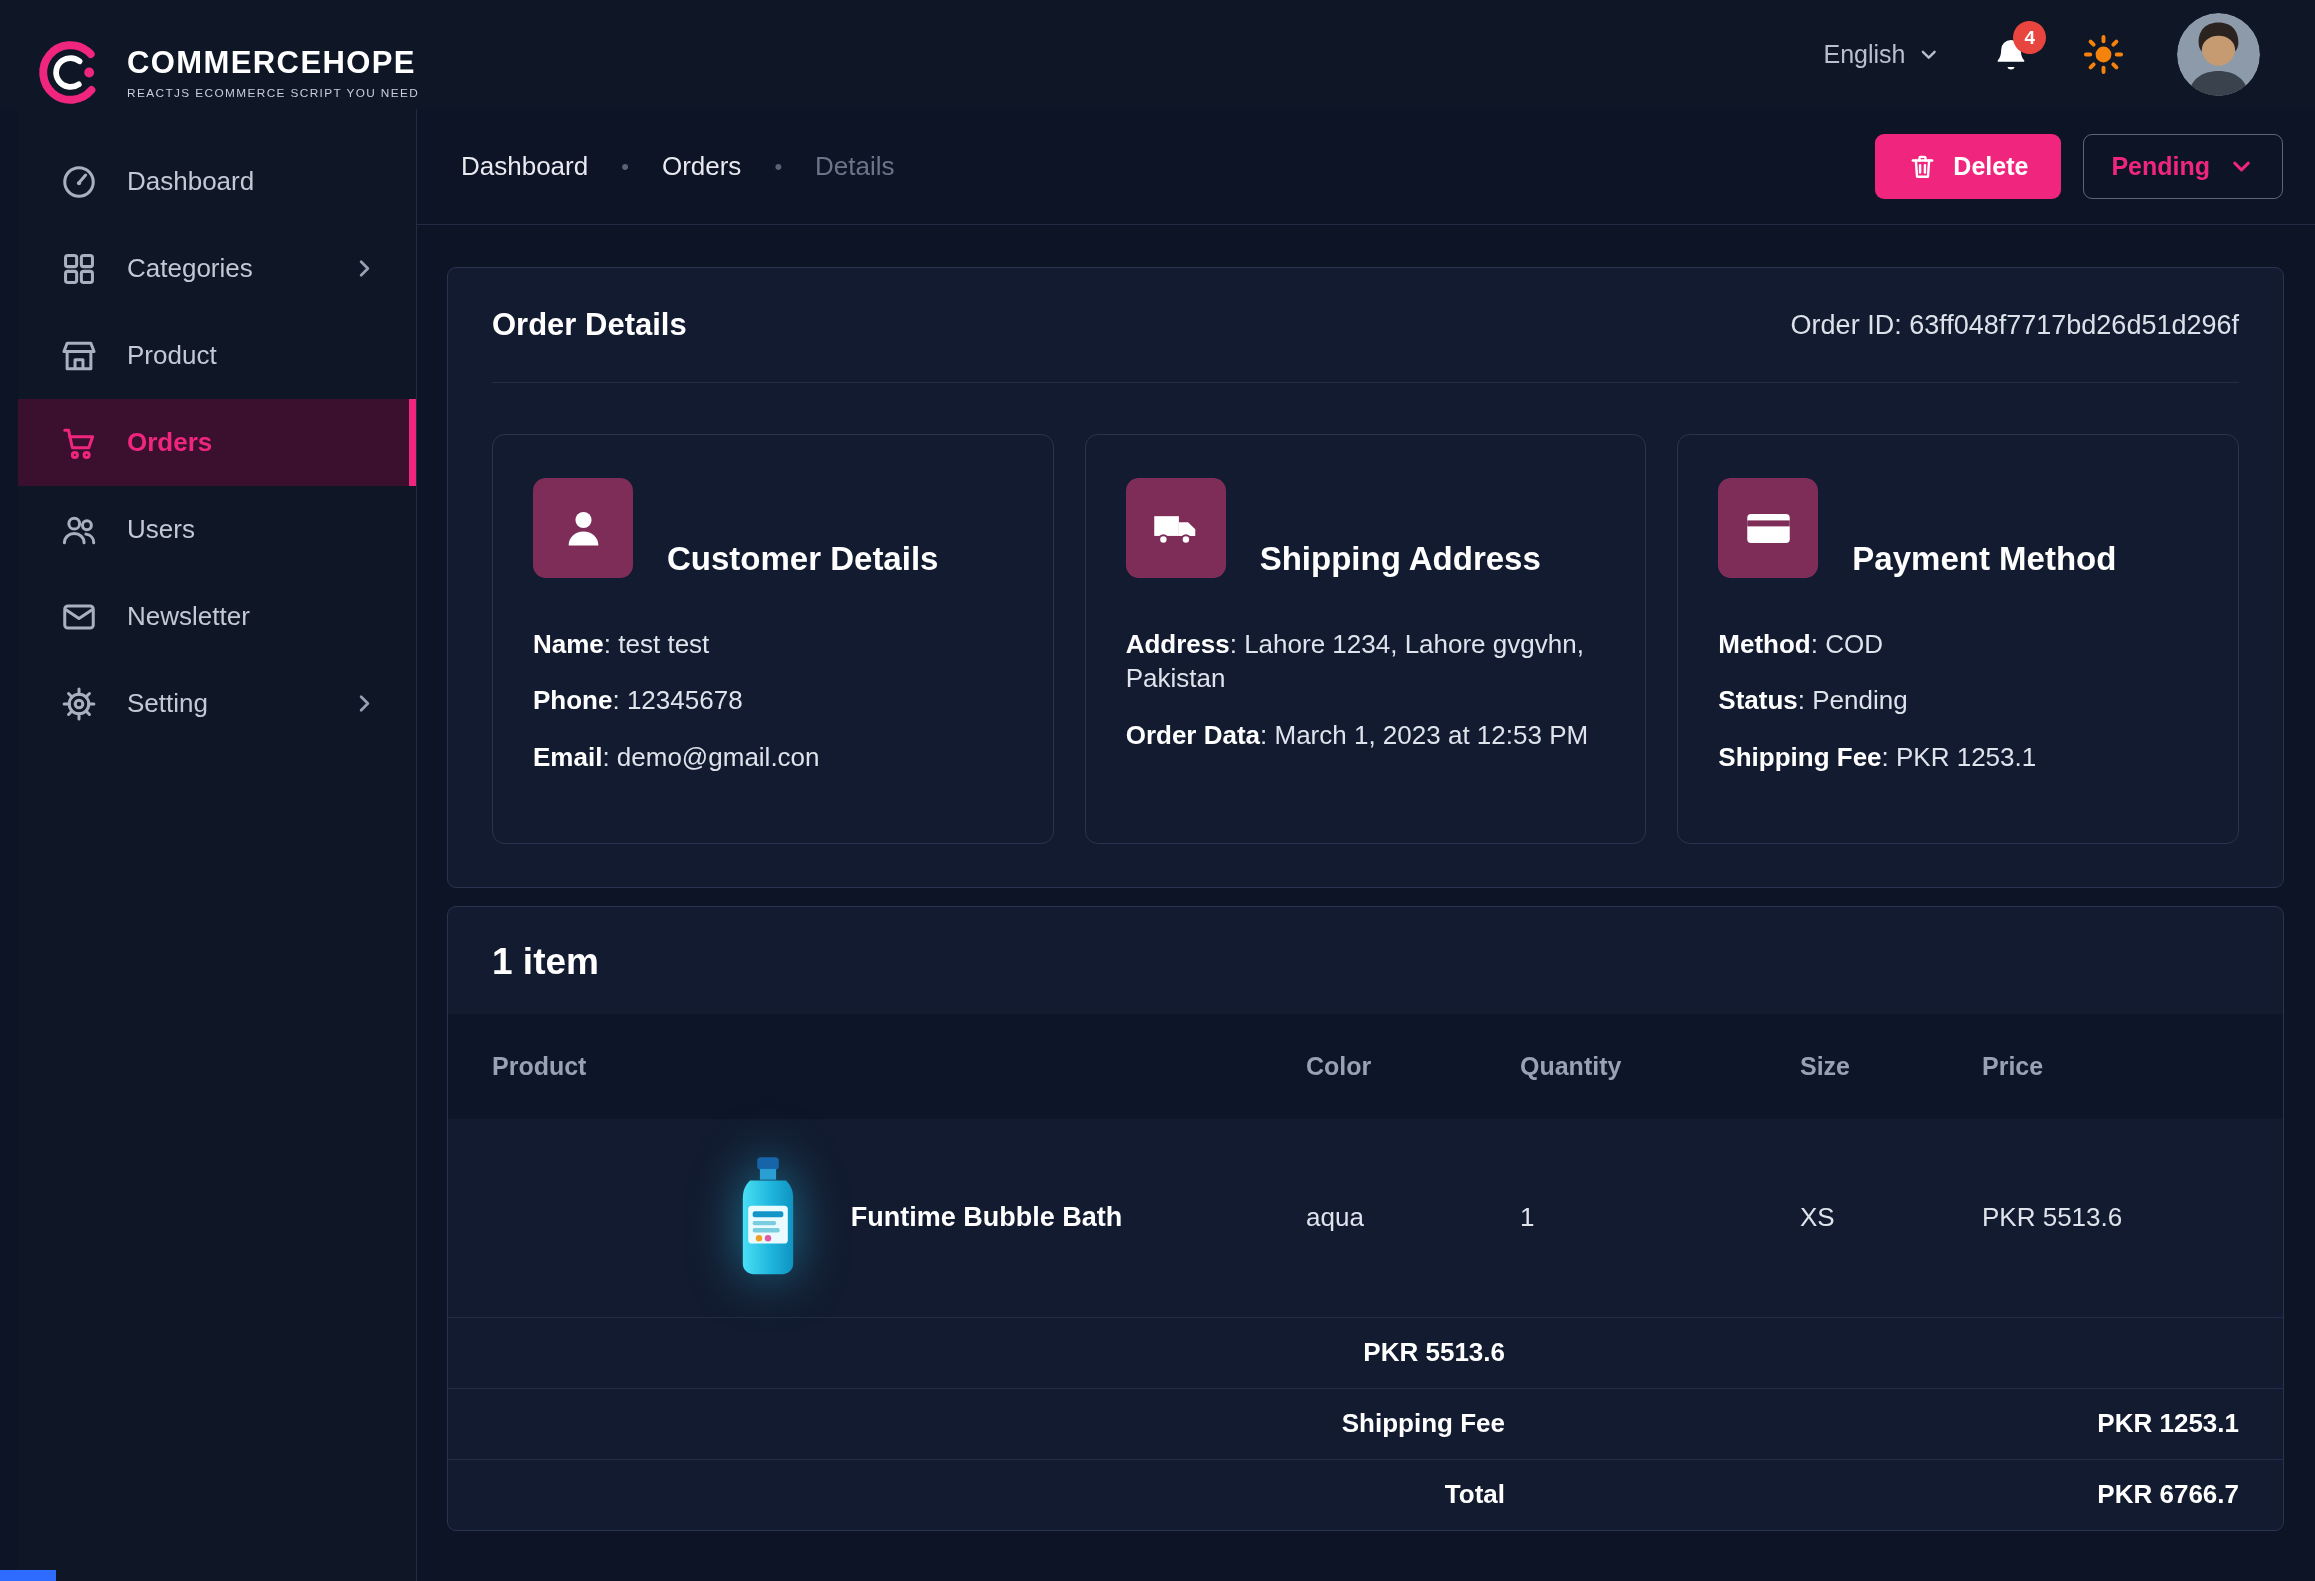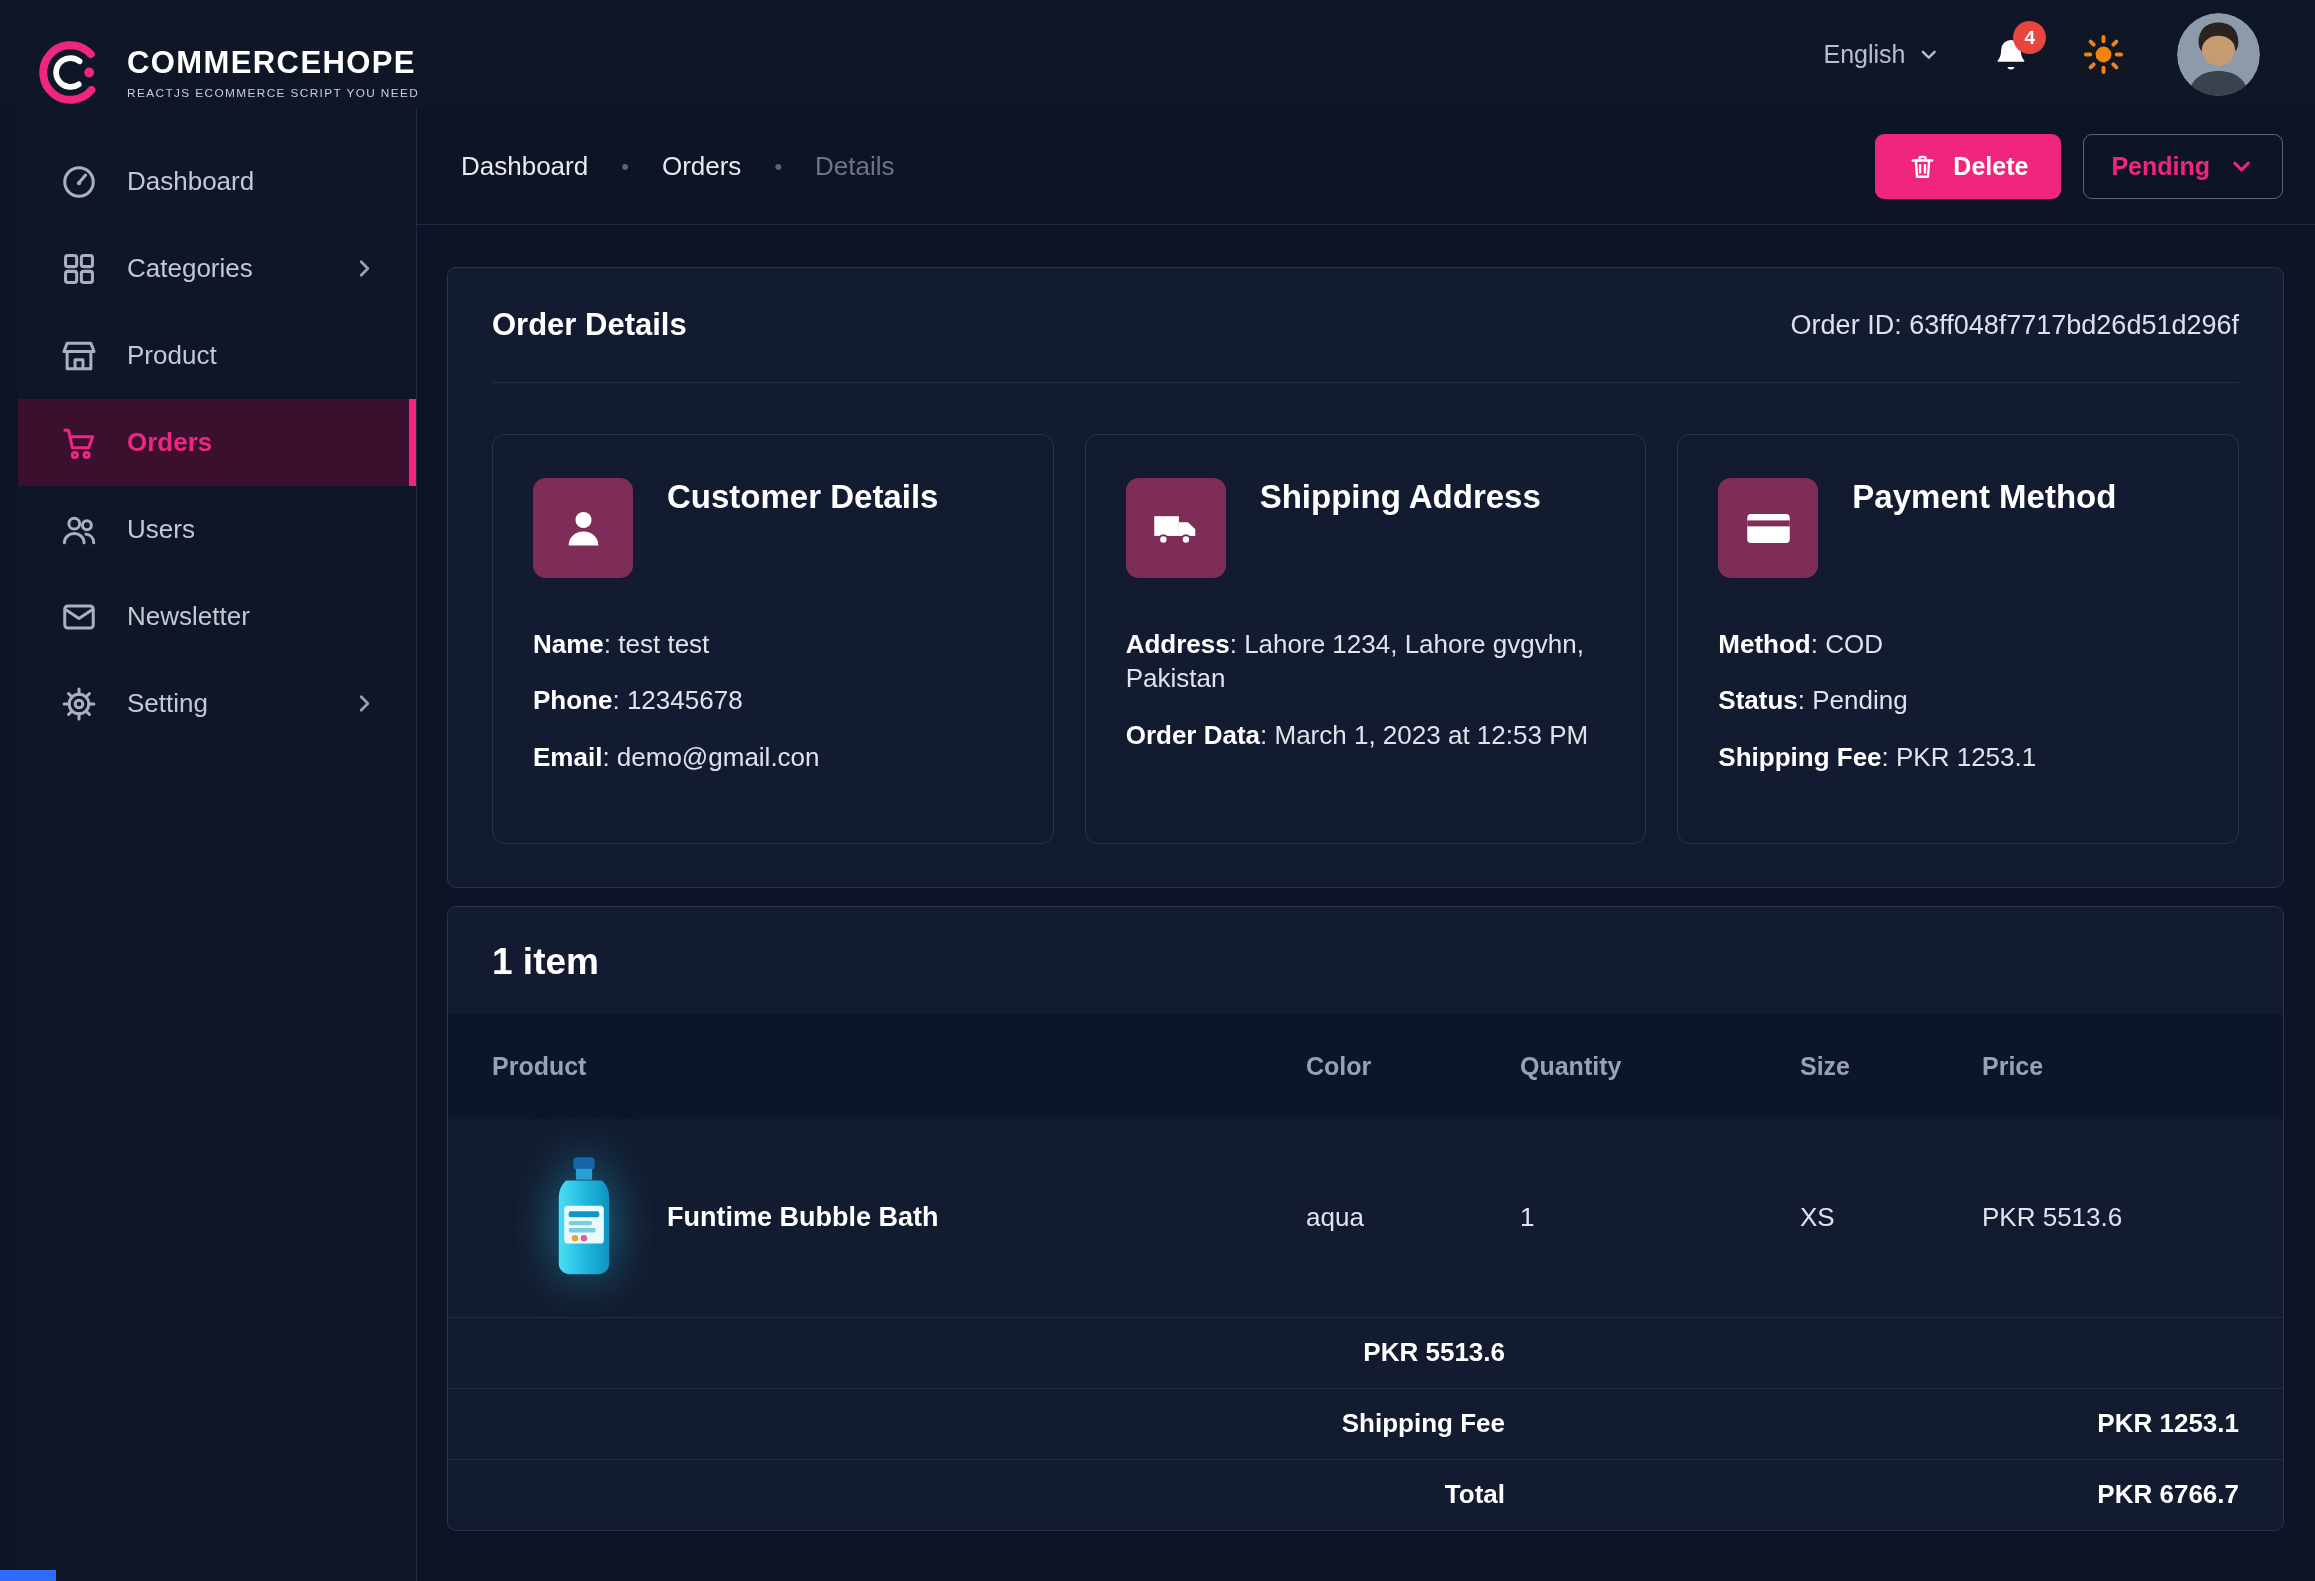--- a/index.html
+++ b/index.html
@@ -97,39 +97,39 @@
     border-bottom:0.9px solid #242d47;
   }
   .card-title { font-size:31px; font-weight:700; color:#fff; }
   .order-id { font-size:27px; color:#dde1ea; }
 
   .detail-grid {
     display:grid; grid-template-columns:repeat(3,1fr); gap:31px;
     margin:51px 44px 43px;
   }
   .dcard { border:0.9px solid #2a3350; border-radius:12.7px; padding:43px 40px 47px; }
-  .dc-head { display:flex; align-items:flex-start; gap:34px; }
+  .dc-head { display:flex; align-items:flex-end; gap:34px; }
   .icon-sq {
     width:100px; height:100px; border-radius:12.7px; flex:0 0 100px;
     background:#7d2d58; color:#fff;
     display:flex; align-items:center; justify-content:center;
   }
   .icon-sq svg { width:51px; height:51px; }
   .dc-title { font-size:33px; font-weight:700; color:#fff; }
   .dc-lines { margin-top:49px; font-size:26px; line-height:1.32; color:#dfe3ec; }
   .line { margin-bottom:22px; }
   .line b { color:#ffffff; font-weight:700; }
 
   
   .items-card { margin-top:18px; }
   .items-head { padding:34px 44px 31px; font-size:37px; font-weight:700; color:#fff; }
   .tgrid { display:grid; grid-template-columns:1fr 214px 280px 182px 257px; align-items:center; padding:0 44px; }
   .thead { background:#0d1628; height:105px; font-size:25px; font-weight:600; color:#99a1b5; }
   .prow { height:198px; font-size:26px; color:#dfe3ec; }
-  .pcell { display:flex; align-items:center; gap:47px; padding-left:56px; }
+  .pcell { display:flex; align-items:center; gap:47px; padding-left:56px;justify-content:center; }
   .pname { font-size:27px; font-weight:700; color:#fff; }
   .bottle-wrap { filter:drop-shadow(0 0 25px rgba(40,200,240,0.5)); }
   .bottle-wrap svg { width:72px; height:121px; }
   .srow {
     display:grid; grid-template-columns:1013px 1fr; align-items:center;
     height:71px; padding:0 44px; border-top:0.9px solid #232c44;
     font-size:26px; font-weight:700; color:#fff;
   }
   .slabel { text-align:right; }
   .sval { text-align:right; }

